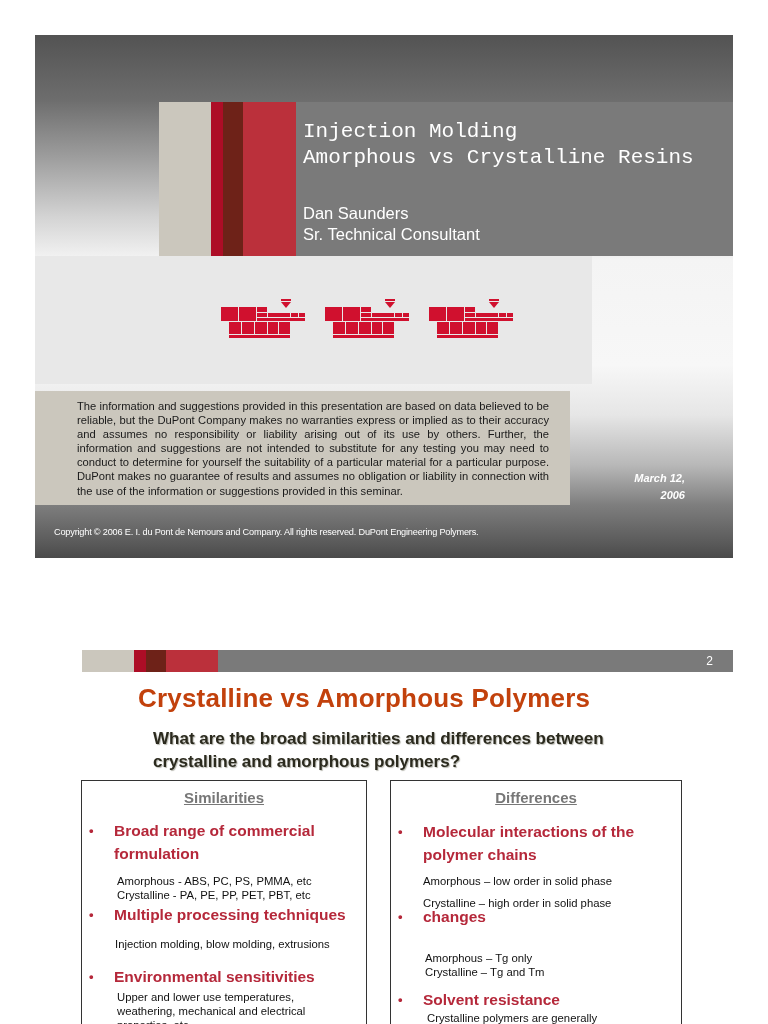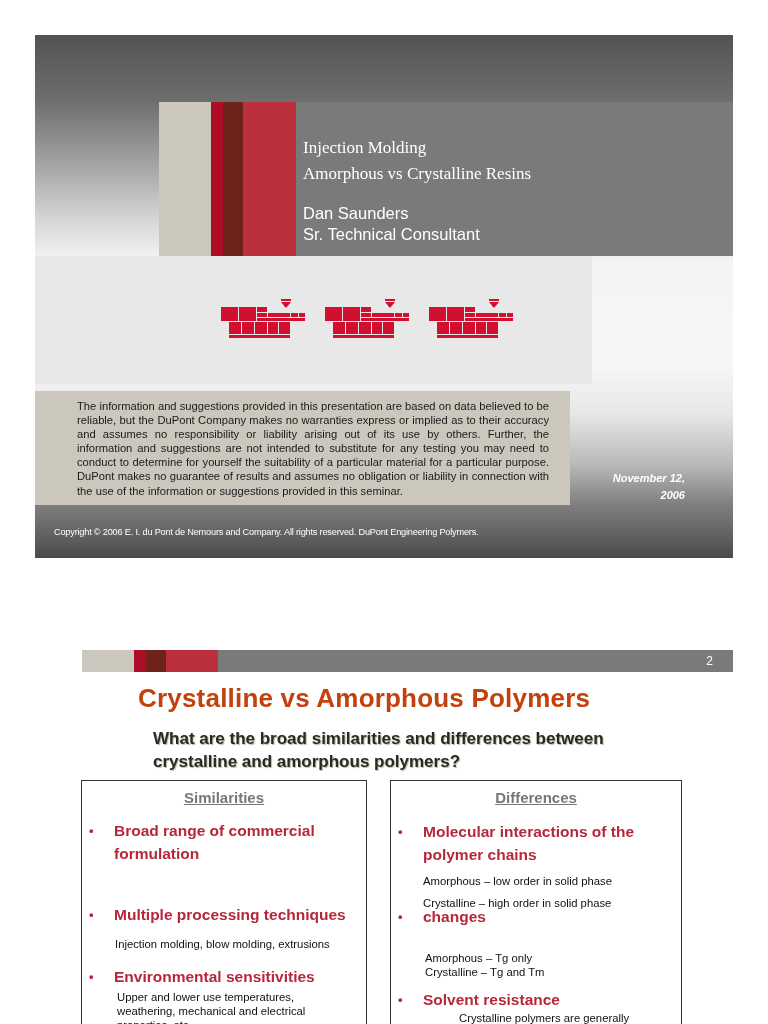--- a/index.html
+++ b/index.html
@@ -25,21 +25,21 @@
     }
     #s1-band {
       left: 261px; top: 67px; width: 437px; height: 154px; background: #7a7a7a;
     }
     .stripe { top: 67px; height: 154px; }
     #s1-beige { left: 124px; width: 52px; background: #cbc7bd; }
     #s1-red1 { left: 176px; width: 12px; background: #ad0d26; }
     #s1-dark { left: 188px; width: 20px; background: #6e2218; }
     #s1-red2 { left: 208px; width: 53px; background: #bb303b; }
 
-    #s1-title { left: 268px; top: 100px; color: #ffffff; font-size: 17px; line-height: 26px; font-family: Liberation Serif, serif; }
+    #s1-title { left: 268px; top: 84px; color: #ffffff; font-size: 21px; line-height: 26px; font-family: Liberation Mono, monospace; }
     #s1-author { left: 268px; top: 168px; color: #ffffff; font-size: 16.5px; line-height: 21px; }
 
     #s1-panel {
       left: 0; top: 221px; width: 557px; height: 128px; background: #e8e8e8;
     }
     #s1-machines { left: 186px; top: 262px; width: 300px; height: 44px; display: flex; gap: 14px; }
     .machine { width: 90px; height: 44px; }
 
     #s1-disclaimer-box {
       left: 0; top: 356px; width: 535px; height: 114px; background: #cbc7bd;
@@ -152,21 +152,21 @@
         <rect x="8" y="38" width="61" height="3"></rect>
       </g>
     </svg>
   </div>
 
   <div id="s1-disclaimer-box" class="abs">
     <div id="s1-disclaimer" class="abs">The information and suggestions provided in this presentation are based on data believed to be reliable, but the DuPont Company makes no warranties express or implied as to their accuracy and assumes no responsibility or liability arising out of its use by others. Further, the information and suggestions are not intended to substitute for any testing you may need to conduct to determine for yourself the suitability of a particular material for a particular purpose. DuPont makes no guarantee of results and assumes no obligation or liability in connection with the use of the information or suggestions provided in this seminar.</div>
   </div>
 
   <div id="s1-date" class="abs">
-    <div>November 12,</div>
+    <div>March 12,</div>
     <div>2006</div>
   </div>
 
   <div id="s1-copyright" class="abs">Copyright  © 2006  E. I. du Pont de Nemours and Company.  All rights reserved.  DuPont Engineering Polymers.</div>
 </div>
 
 <div id="s2-bar" class="abs">
   <div class="seg" style="left:0;width:52px;background:#cbc7bd;"></div>
   <div class="seg" style="left:52px;width:12px;background:#ad0d26;"></div>
   <div class="seg" style="left:64px;width:20px;background:#6e2218;"></div>
@@ -181,20 +181,24 @@
 </div>
 
 <div id="s2-left" class="abs box">
   <div class="box-head">Similarities</div>
 
   <div class="bullet" style="left:32px;top:38px;">
     <span class="dot">•</span>
     <div>Broad range of commercial</div>
     <div>formulation</div>
   </div>
+  <div class="detail" style="left:35px;top:93px;">
+    <div>Amorphous - ABS, PC, PS, PMMA, etc</div>
+    <div>Crystalline - PA, PE, PP, PET, PBT, etc</div>
+  </div>
 
   <div class="bullet" style="left:32px;top:122px;">
     <span class="dot">•</span>
     <div>Multiple processing techniques</div>
   </div>
   <div class="detail" style="left:33px;top:156px;">
     <div>Injection molding, blow molding, extrusions</div>
   </div>
 
   <div class="bullet" style="left:32px;top:184px;">
@@ -227,16 +231,16 @@
   </div>
   <div class="detail" style="left:34px;top:170px;">
     <div>Amorphous – Tg only</div>
     <div>Crystalline – Tg and Tm</div>
   </div>
 
   <div class="bullet" style="left:32px;top:207px;">
     <span class="dot">•</span>
     <div>Solvent resistance</div>
   </div>
-  <div class="detail" style="left:36px;top:230px;margin-left:32px;">
+  <div class="detail" style="left:36px;top:230px;">
     <div>Crystalline polymers are generally</div>
   </div>
 </div>
 
 </body></html>

